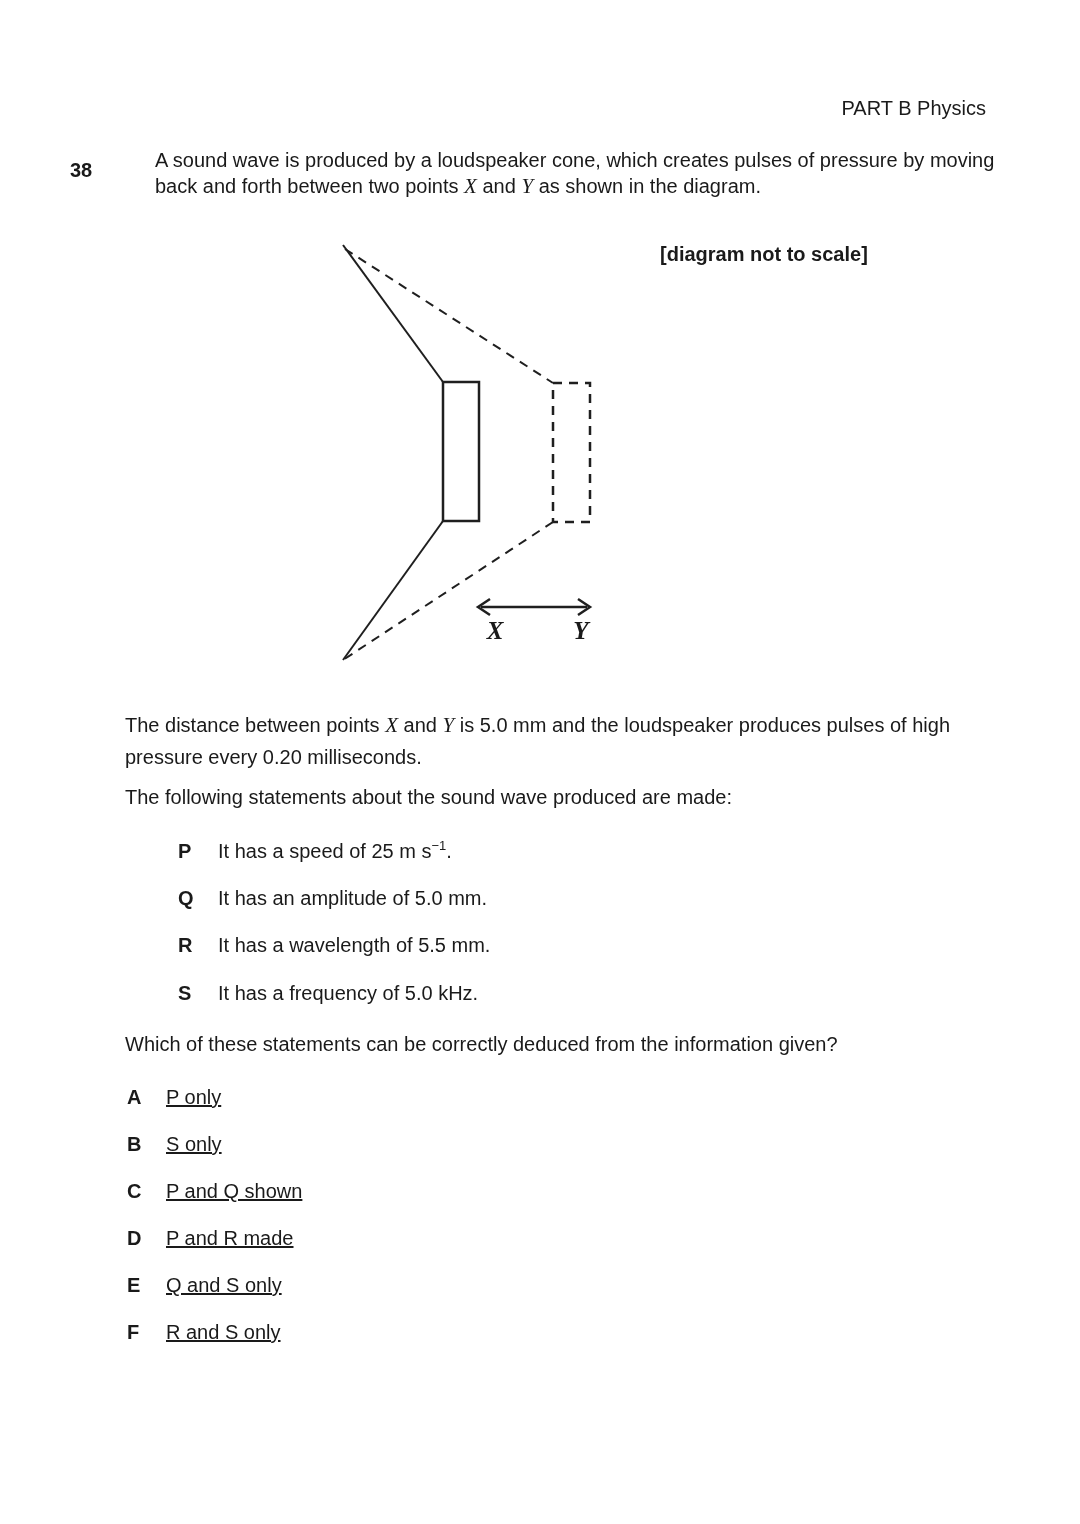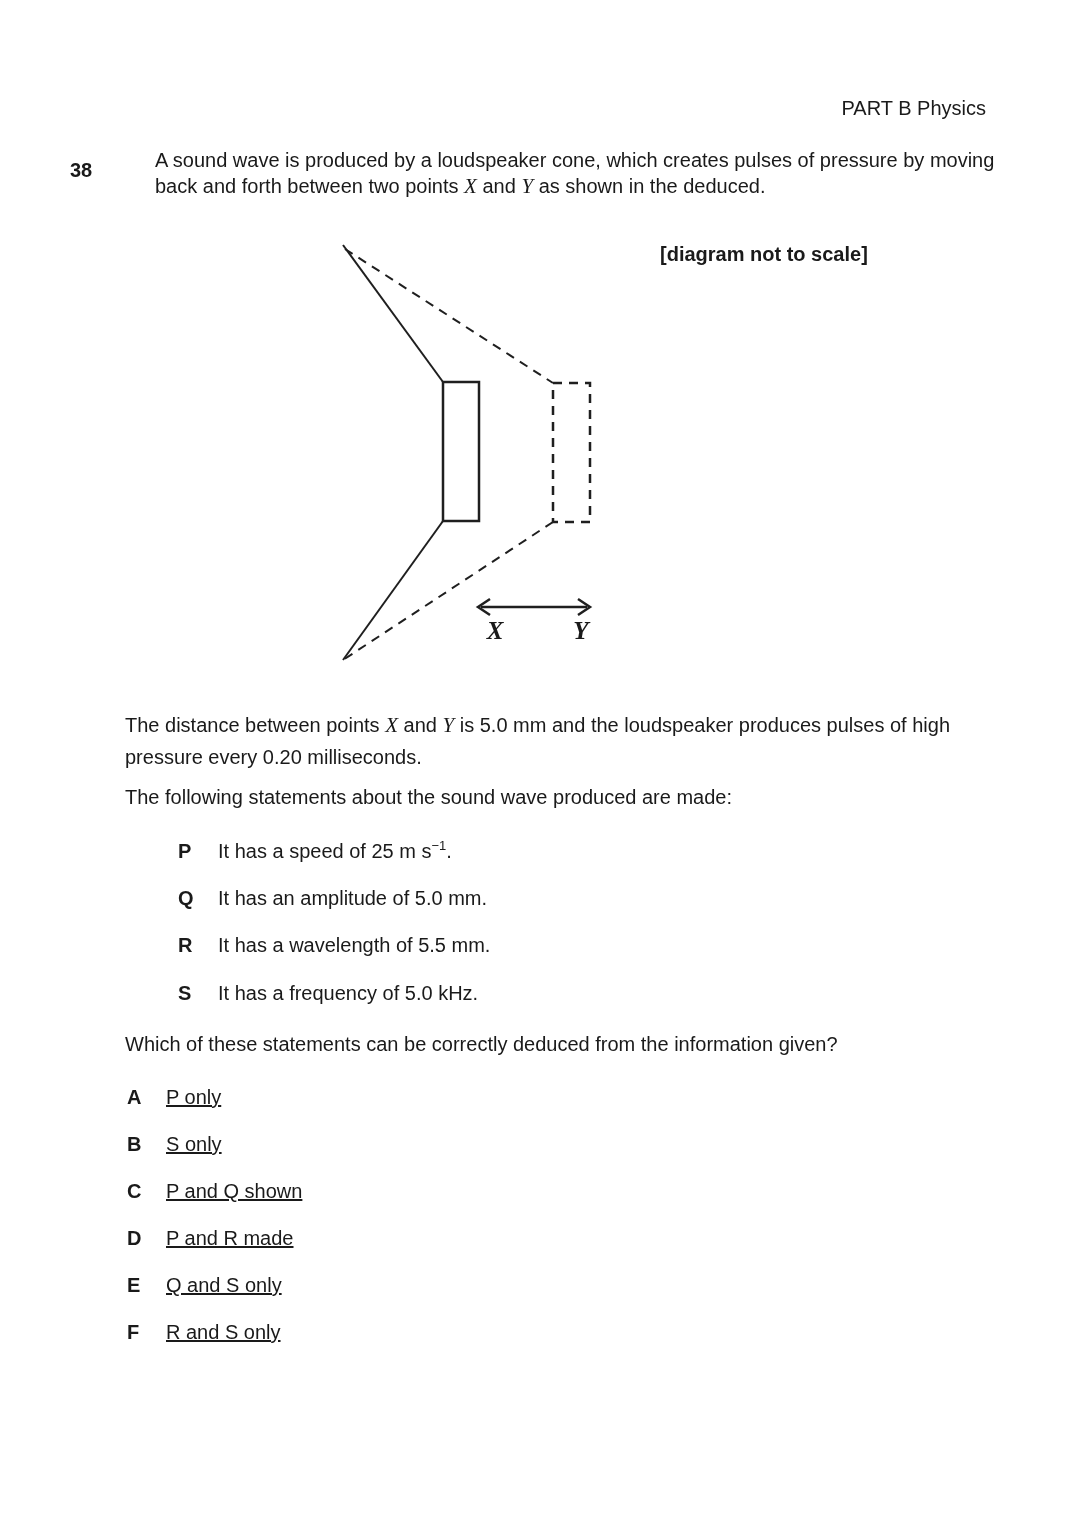--- a/index.html
+++ b/index.html
@@ -67,21 +67,21 @@
 </head>
 <body>
 
 <div class="page">
 
   <div class="hdr">PART B Physics</div>
 
   <div class="qblock">
     <span class="qnum">38</span>
     <p class="qtext"><span>A sound wave is produced by a loudspeaker cone, which creates pulses of pressure by moving</span><br>
-      <span>back and forth between two points </span><span class="var">X</span><span> and </span><span class="var">Y</span><span> as shown in the deduced.</span></p>
+      <span>back and forth between two points </span><span class="var">X</span><span> and </span><span class="var">Y</span><span> as shown in the diagram.</span></p>
   </div>
 
   <div class="diagram-note">[diagram not to scale]</div>
 
   <div class="diagram-wrap">
     <svg width="290" height="440" viewBox="0 0 290 440">
 
       <path class="ln" d="M13,10 L113,147"></path>
       <rect class="ln-thick" x="113" y="147" width="36" height="139"></rect>
       <path class="ln" d="M113,286 L13,425"></path>

